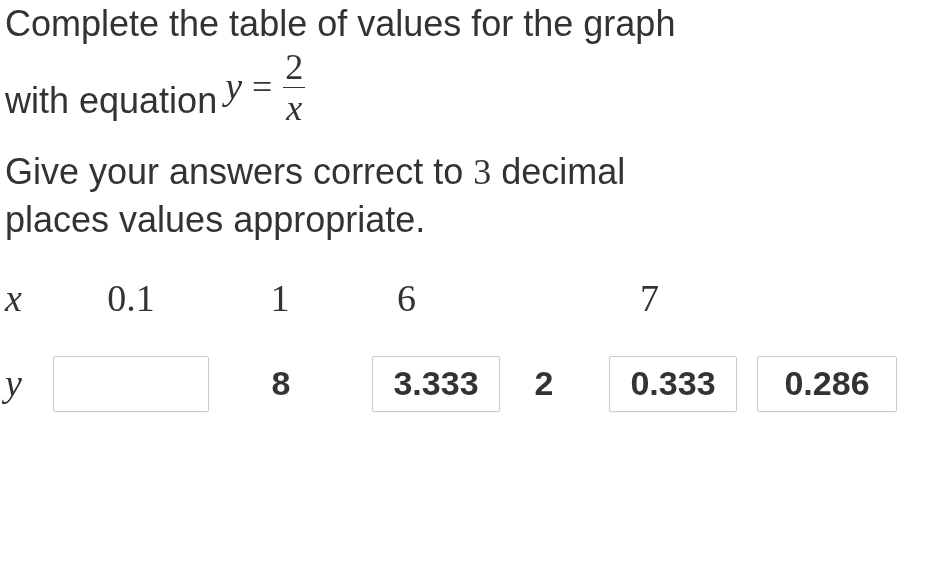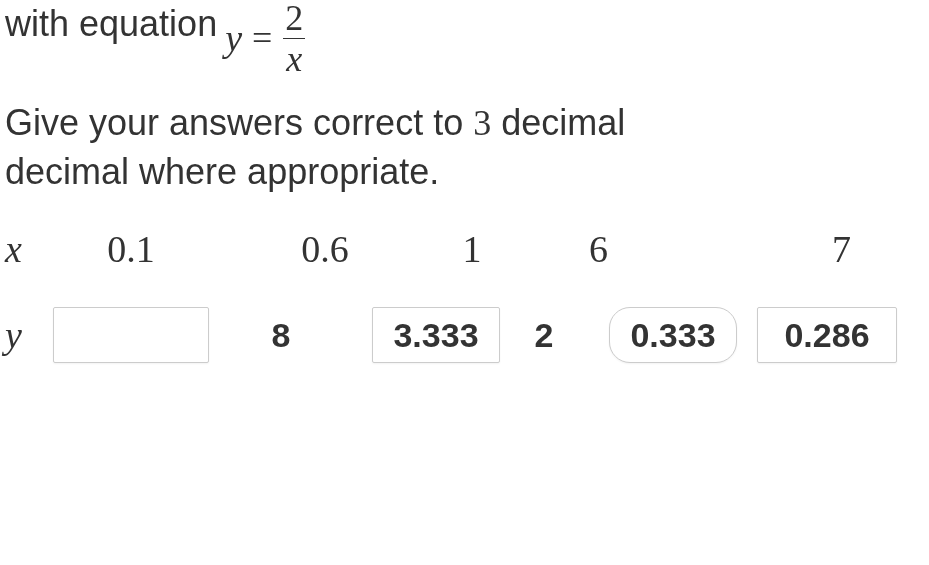--- a/index.html
+++ b/index.html
@@ -19,21 +19,21 @@
     }
     .question-text {
       padding: 0 5px;
       margin-bottom: 2px;
     }
     .question-text .line1 {
       display: block;
     }
     .line2-wrap {
       display: flex;
-      align-items: flex-start;
+      align-items: flex-end;
     }
     .formula {
       display: inline-flex;
       align-items: center;
       font-family: 'Times New Roman', serif;
       font-style: italic;
       margin-left: 8px;
     }
     .formula .y {
       font-size: 38px;
@@ -127,52 +127,52 @@
     .col-1 { width: 136px; }
     .col-2 { width: 160px; }
     .col-3 { width: 70px;  }
     .col-4 { width: 168px; }
     .col-5 { width: 150px; }
     .x-cell.col-4 { text-align: left; padding-left: 50px; }
     .x-cell.col-5 { text-align: right; padding-right: 38px; }
 
     .box-0 { width: 156px; }
     .box-2 { width: 128px; margin-left: 14px; }
-    .box-4 { width: 128px; margin-left: 20px; border-radius: 21px; }
+    .box-4 { width: 128px; margin-left: 20px; }
     .box-5 { width: 144px; margin-left: 10px; }
   </style>
 </head>
 <body>
 
 <div class="question-text">
+  <span class="line1">Complete the table of values for the graph</span>
   <span class="line2-wrap">
     <span>with equation</span>
     <span class="formula">
       <span class="y">y</span>
       <span class="eq">=</span>
       <span class="fraction">
         <span class="num">2</span>
         <span class="den">x</span>
       </span>
     </span>
   </span>
 </div>
 
 <div class="instruction">
   <span>Give your answers correct to </span><span class="math-num">3</span><span> decimal</span><br>
-  <span>decimal where appropriate.</span>
+  <span>places values appropriate.</span>
 </div>
 
 <div class="table-area">
 
   <div class="table-row">
     <span class="row-label">x</span>
     <div class="x-values">
       <span class="x-cell col-0">0.1</span>
-      <span class="x-cell col-2">0.6</span>
       <span class="x-cell col-3">1</span>
       <span class="x-cell col-4">6</span>
       <span class="x-cell col-5">7</span>
     </div>
   </div>
 
   <div class="table-row">
     <span class="row-label">y</span>
     <div class="y-values">
       <div class="y-cell col-0">

